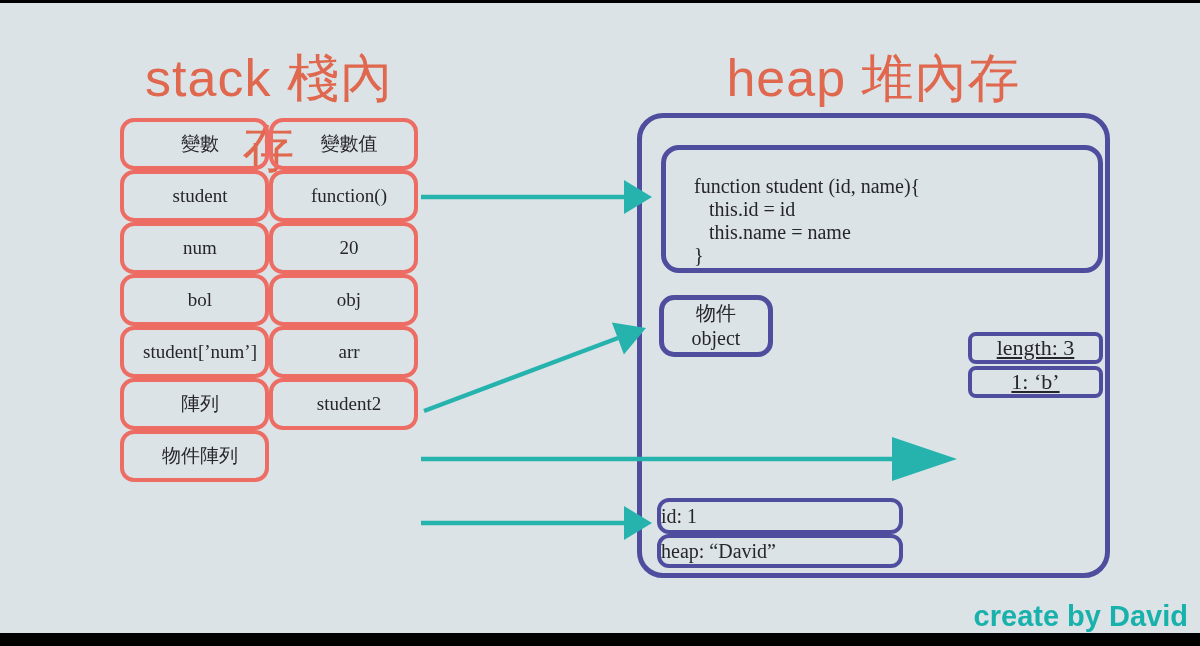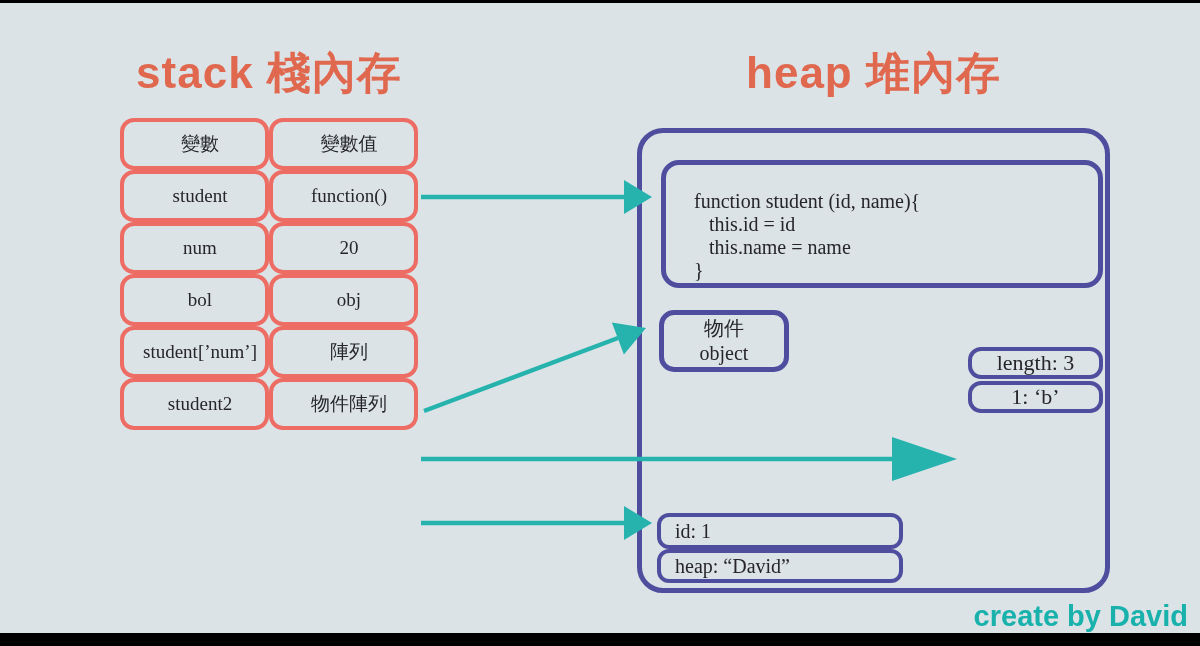--- a/index.html
+++ b/index.html
@@ -20,22 +20,22 @@
     font-family:"Liberation Serif", serif;
     color:var(--ink);
   }
   .bar{position:absolute;left:0;width:1200px;background:#000;}
   .bar.top{top:0;height:3px;}
   .bar.bottom{bottom:0;height:13px;}
 
   .title{
     position:absolute;
     font-family:"Liberation Sans", sans-serif;
-    font-weight:700;
-    font-size:44px;
+    font-weight:400;
+    font-size:52px;
     color:var(--orange);
     text-align:center;
     letter-spacing:1px;
   }
   .stack-title{left:120px;top:44px;width:298px;}
   .heap-title{left:637px;top:44px;width:473px;}
 
   
   .stack-table{
     position:absolute;left:120px;top:118px;
@@ -47,68 +47,68 @@
     border:4px solid var(--red);
     border-radius:14px;
     display:flex;align-items:center;justify-content:center;
     font-size:19px;
     background:transparent;
     padding-left:11px;
   }
 
   
   .heap-box{
-    position:absolute;left:637px;top:128px;
+    position:absolute;left:637px;top:113px;
     width:473px;height:465px;
     border:5px solid var(--purple);
     border-radius:26px;
   }
   .fn-box{
     position:absolute;left:19px;top:27px;
     width:442px;height:128px;
     border:5px solid var(--purple);
     border-radius:18px;
   }
   .fn-box pre{
     font-family:"Liberation Serif", serif;
     white-space:pre;
     font-size:20px;line-height:23px;
     padding:25px 0 0 28px;
   }
   .obj-box{
     position:absolute;left:17px;top:177px;
-    width:130px;height:62px;
+    width:114px;height:62px;
     border:5px solid var(--purple);
     border-radius:15px;
     display:flex;flex-direction:column;align-items:center;justify-content:center;
     font-size:20px;line-height:25px;
   }
   .arr-stack{
     position:absolute;left:326px;top:214px;
     width:135px;
     display:flex;flex-direction:column;gap:2px;
   }
   .arr-item{
     height:32px;
     border:4px solid var(--purple);
-    border-radius:13px;
+    border-radius:8px;
     display:flex;align-items:center;justify-content:center;
     font-size:22px;
+    text-decoration:underline;
   }
   .kv-stack{
     position:absolute;left:15px;top:380px;
     width:246px;
     display:flex;flex-direction:column;
   }
   .kv-item{
     height:36px;
     border:4px solid var(--purple);
     border-radius:12px;
     display:flex;align-items:center;
-    padding-left:14px;
     font-size:20px;
   }
   .kv-item + .kv-item{height:34px;}
 
   
   svg.arrows{
     position:absolute;left:0;top:0;
     width:1200px;height:646px;
     pointer-events:none;
   }
@@ -142,20 +142,21 @@
 
     <div class="cell">num</div>
     <div class="cell">20</div>
 
     <div class="cell">bol</div>
 
 
     <div class="cell">obj</div>
     <div class="cell">student[’num’]</div>
 
+    <div class="cell">arr</div>
     <div class="cell">陣列</div>
 
     <div class="cell">student2</div>
     <div class="cell">物件陣列</div>
   </div>
 
   <div class="heap-box">
     <div class="fn-box">
       <pre>function student (id, name){
    this.id = id

